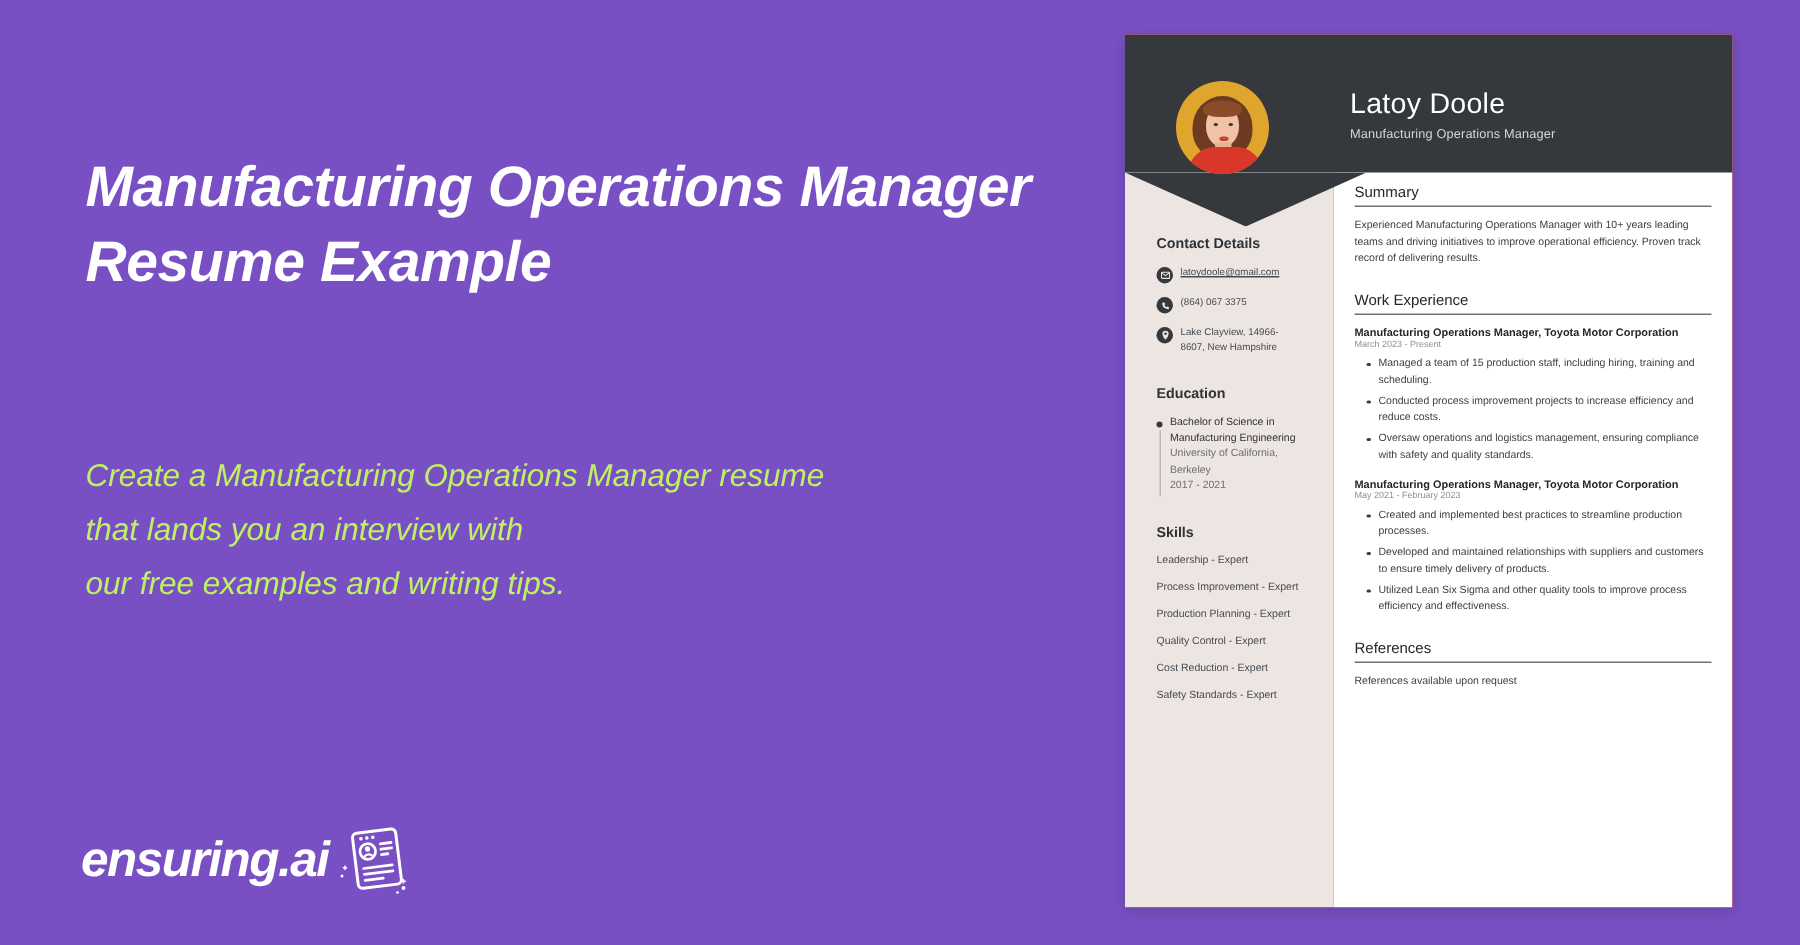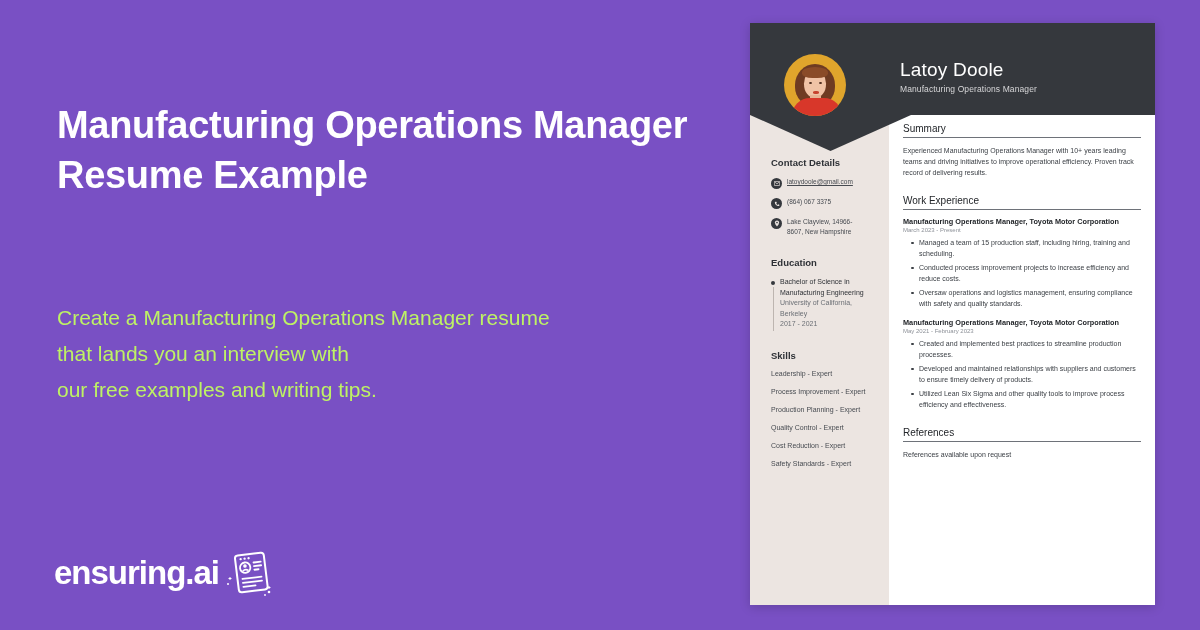--- a/index.html
+++ b/index.html
@@ -7,21 +7,21 @@
     width: 1200px; height: 630px;
     overflow: hidden;
     font-family: "Liberation Sans", sans-serif;
   }
   body { background: #7950c4; position: relative; }
 
   
   .promo {
     position: absolute;
     left: 0; top: 0;
-    width: 750px; height: 630px;
+    width: 750px; height: 630px; font-style: italic;
   }
   .promo-title {
     position: absolute;
     left: 57px; top: 100px;
     width: 670px;
     color: #ffffff;
     font-size: 38px;
     font-weight: 700;
     line-height: 50px;
     letter-spacing: -0.3px;

